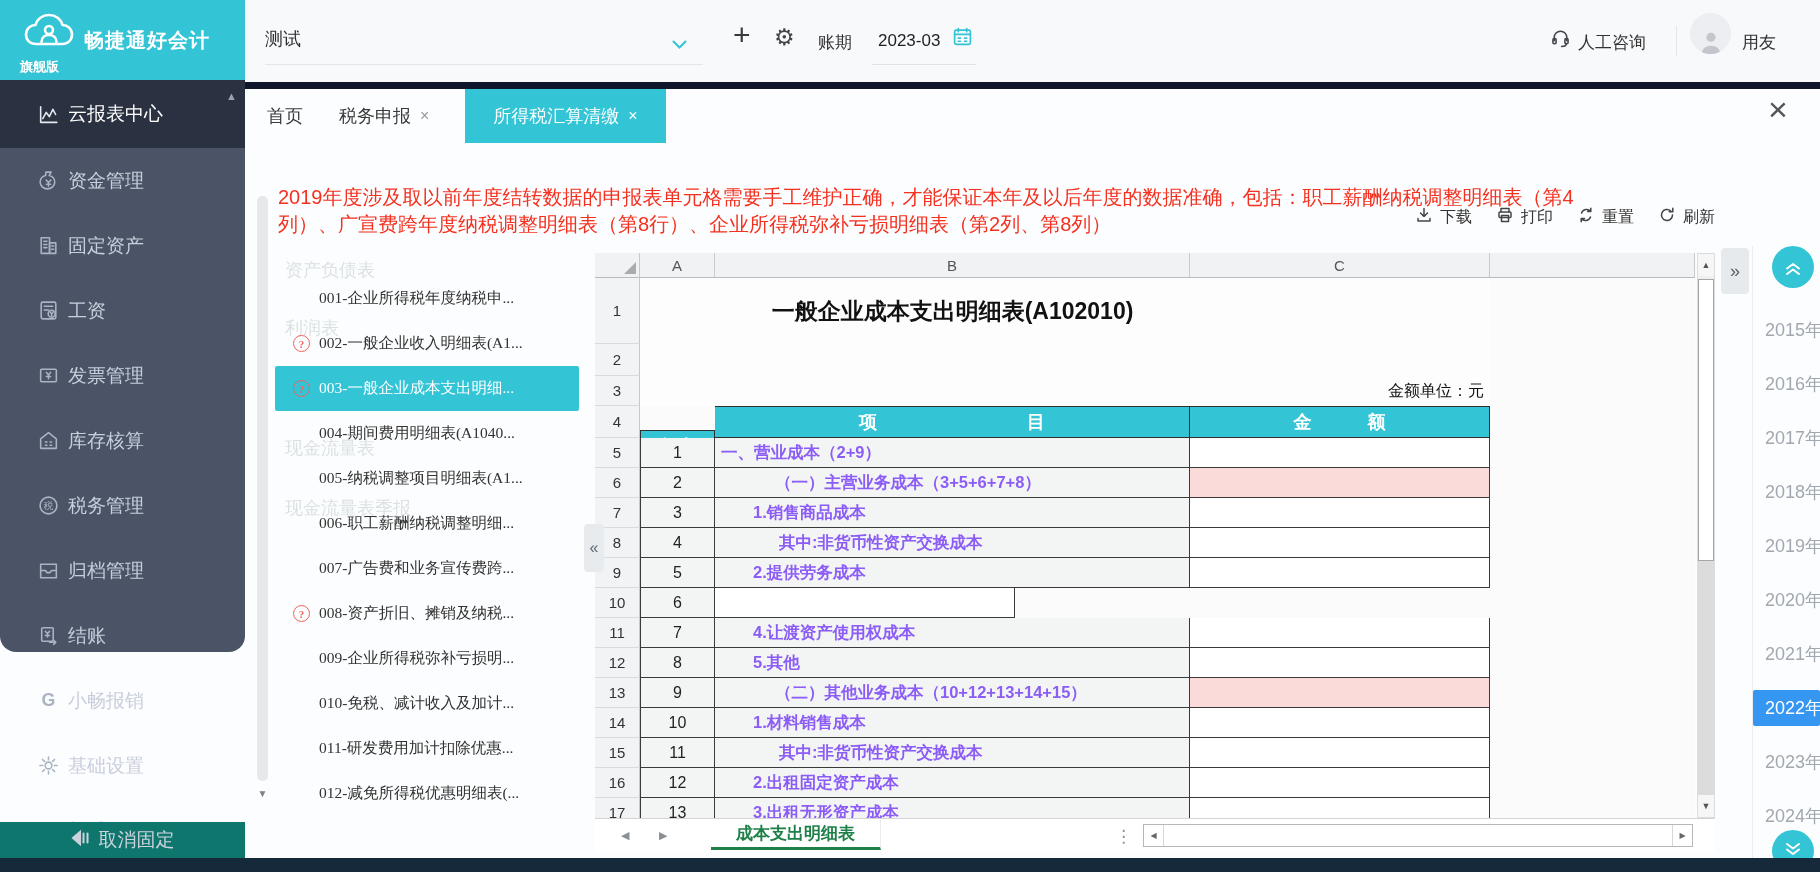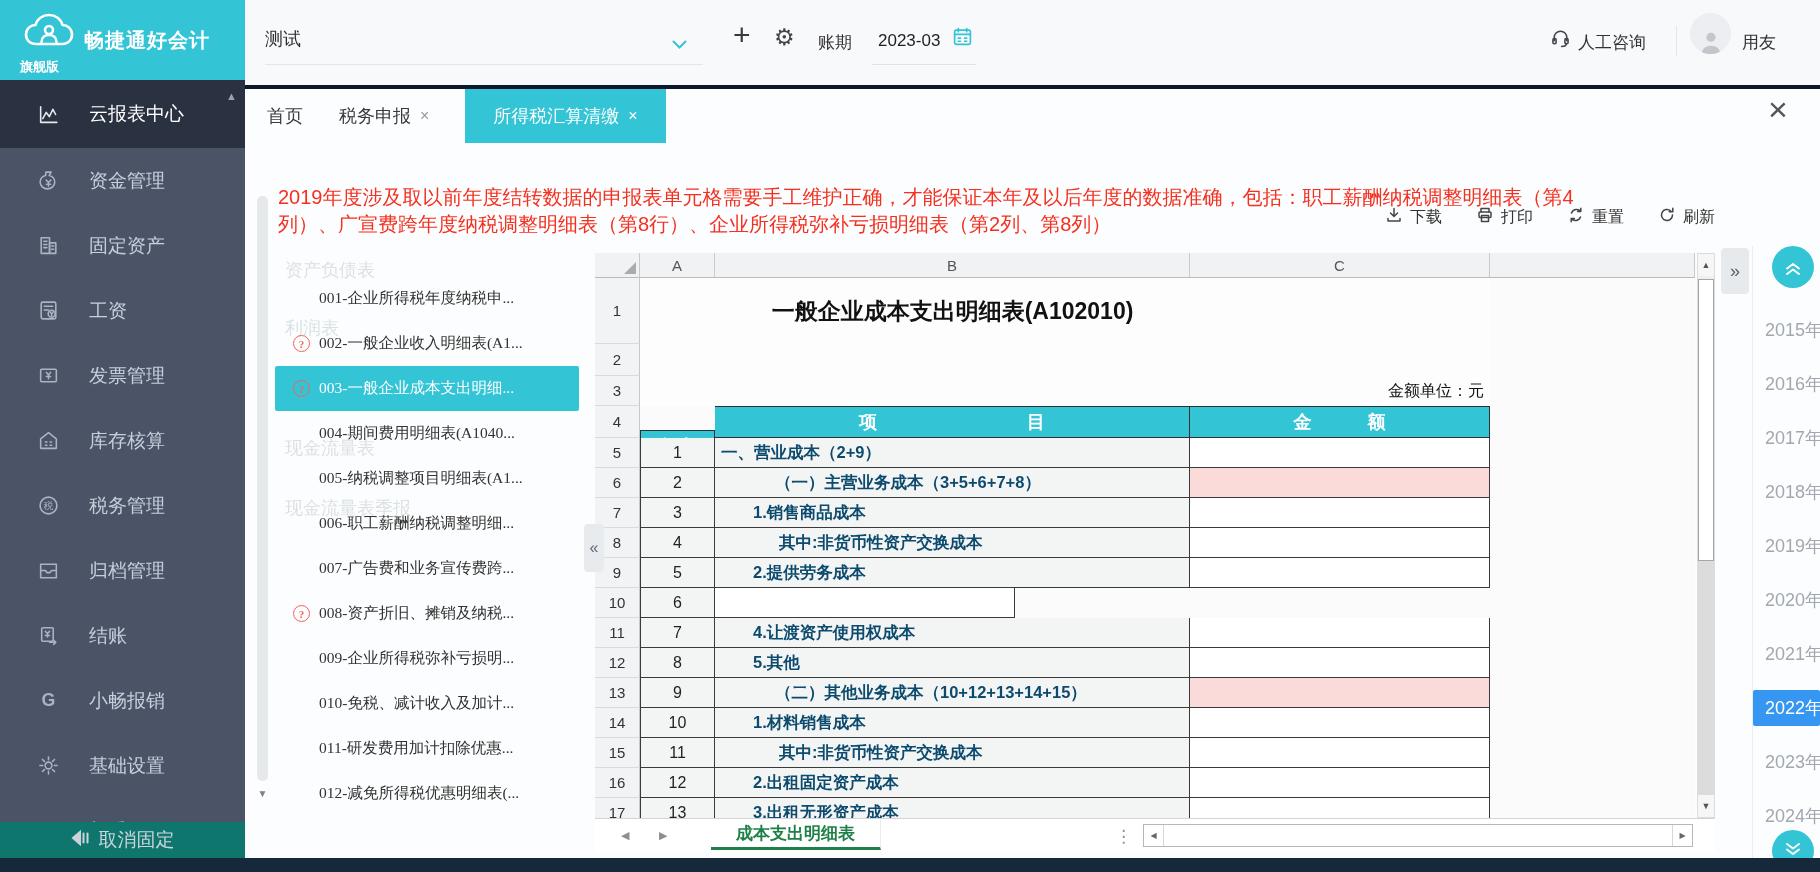--- a/index.html
+++ b/index.html
@@ -3,62 +3,62 @@
 <meta charset="utf-8">
 <style>
   * { margin:0; padding:0; box-sizing:border-box; }
   html,body { background:#fff; }
   body { font-family:"Liberation Sans","DejaVu Sans",sans-serif; }
   #app { position:relative; width:1820px; height:872px; overflow:hidden; background:#fcfdfe;
          --c-cyan:#33c4d6; --c-blue:#3697f2; --c-red:#f4301f; --c-green:#1e8048; --c-pink:#fbdbd9; }
   .abs { position:absolute; }
 
   
-  #topbar { position:absolute; left:0; top:0; width:1820px; height:89px; background:#f8f9fb; border-bottom:4px solid #0f172a; }
+  #topbar { position:absolute; left:0; top:0; width:1820px; height:89px; background:#f8f9fb; border-bottom:7px solid #0f172a; }
   .tb-text { position:absolute; font-size:17px; color:#333; }
   #company { left:265px; top:27px; font-size:18px; color:#2f2f2f; cursor:pointer; }
   #company-underline { left:265px; top:64px; width:438px; height:1px; background:#e3e5e8; }
   #company-chevron { left:672px; top:36px; }
   #plus-btn { left:733px; top:18px; font-size:30px; font-weight:200; color:#3a3a3a; cursor:pointer; }
   #gear-btn { left:774px; top:24px; font-size:23px; color:#454545; font-family:"DejaVu Sans",sans-serif; cursor:pointer; }
   #period-label { left:818px; top:31px; }
   #period-value { left:878px; top:31px; color:#1f1f1f; cursor:pointer; }
   #period-underline { left:872px; top:64px; width:104px; height:1px; background:#e0e2e5; }
   #calendar-ic { left:952px; top:26px; color:var(--c-cyan); }
   #help-ic { left:1550px; top:27px; color:#3f454b; }
   #help-label { left:1578px; top:31px; cursor:pointer; }
   #tb-divider { left:1676px; top:26px; width:1px; height:30px; background:#e3e5e8; }
   #avatar { left:1690px; top:13px; width:41px; height:41px; border-radius:50%; background:#eceef1; display:flex; align-items:flex-end; justify-content:center; overflow:hidden; cursor:pointer; }
   #user-name { left:1742px; top:31px; cursor:pointer; }
 
   
-  #sidebar { position:absolute; left:0; top:0; width:245px; height:858px; background:#4b5467; z-index:5;border-radius:16px; }
+  #sidebar { position:absolute; left:0; top:0; width:245px; height:652px; background:#4b5467; z-index:5;border-radius:16px; }
   #logo-block { position:absolute; left:0; top:0; width:245px; height:80px; background:var(--c-cyan); color:#fff; }
   #logo-cloud { position:absolute; left:22px; top:11px; }
   #brand-name { position:absolute; left:84px; top:27px; font-size:20px; font-weight:bold; letter-spacing:1px; }
   #brand-edition { position:absolute; left:20px; top:58px; font-size:13px; font-weight:bold; }
   #sidebar-menu { position:absolute; left:0; top:80px; width:245px; height:764px; overflow:hidden; }
-  .menu-item { height:65px; display:flex; align-items:center; gap:29px; padding-left:36px; color:#c8cedb; font-size:19px; cursor:pointer; }
+  .menu-item { height:65px; display:flex; align-items:center; gap:8px; padding-left:36px; color:#c8cedb; font-size:19px; cursor:pointer; }
   .menu-item .menu-icon { width:24px; height:24px; color:#aab3c2; display:flex; align-items:center; justify-content:center; }
   .menu-item.active { height:68px; background:#2a3140; color:#fff; }
   .menu-item.active .menu-icon { color:#e6eaf0; }
   #sidebar-up { position:absolute; left:226px; top:90px; font-size:11px; color:#9aa2b0; }
   #unpin-bar { position:absolute; left:0; top:822px; width:245px; height:36px; background:#0f766e; display:flex; align-items:center; justify-content:center; gap:8px; color:#cdd3dd; font-size:19px; cursor:pointer; z-index:6; }
 
   
   #tab-row { position:absolute; left:245px; top:89px; width:1400px; height:54px; display:flex; align-items:center; gap:36px; padding-left:22px; }
   .tab { display:flex; align-items:center; gap:9px; font-size:18px; color:#3a3a3a; cursor:pointer; }
   .tab .tab-close { font-size:16px; color:#9a9a9a; }
   .tab.tab-active { background:var(--c-cyan); color:#fff; height:54px; padding:0 28px; }
   .tab.tab-active .tab-close { color:#fff; }
   #panel-close { position:absolute; left:1768px; top:92px; font-size:34px; font-weight:200; color:#555; cursor:pointer; line-height:1; }
 
   
   #notice { position:absolute; left:278px; top:184px; width:1300px; font-size:20px; line-height:27px; color:var(--c-red); }
-  #toolbar { position:absolute; right:105px; top:206px; display:flex; gap:34px; }
+  #toolbar { position:absolute; right:105px; top:206px; display:flex; gap:24px; }
   .tool-btn { display:flex; align-items:center; gap:7px; font-size:16px; color:#333; cursor:pointer; }
   .tool-btn svg { color:#444; }
 
   
   .wm { position:absolute; font-size:18px; color:rgba(125,145,152,0.26); z-index:0; white-space:nowrap; }
 
   
   #list-scrollbar { position:absolute; left:257px; top:196px; width:11px; height:585px; background:#e6e9ec; border-radius:5px; }
   #list-scroll-down { position:absolute; left:256px; top:788px; width:13px; text-align:center; font-size:10px; color:#7c838c; }
   #report-list { position:absolute; left:275px; top:276px; width:304px; z-index:2; }
@@ -78,21 +78,21 @@
   .h-head { height:25px; } .h-title { height:66px; } .h-r2 { height:32px; } .h-r3 { height:30px; } .h-r4 { height:32px; } .h-data { height:30px; }
   .plain { background:#fdfdfe; display:flex; align-items:center; }
   #sheet-title { width:100%; text-align:center; font-size:23px; font-weight:bold; color:#111; }
   .unit-cell { justify-content:flex-end; padding-right:6px; font-size:16px; color:#111; }
   .hcell { background:var(--c-cyan); color:#fff; font-weight:bold; font-size:18px; display:flex; align-items:center; justify-content:center; border-top:1px solid #2f2f2f; border-right:1px solid #2f2f2f; border-bottom:1px solid #2f2f2f; cursor:pointer; }
   .hcell.first { border-left:1px solid #2f2f2f;margin-top:24px; }
   .hgap-b { display:flex; gap:150px; } .hgap-c { display:flex; gap:56px; }
   .dcell { border-right:1px solid #3a3a3a; border-bottom:1px solid #3a3a3a; display:flex; align-items:center; font-size:16px; cursor:cell; }
   .dcell.first { border-left:1px solid #3a3a3a; }
   .cell-line { justify-content:center; background:#f3f4f4; color:#222; }
-  .cell-item { background:#f3f4f4; color:#0c4a6e; font-weight:bold; font-size:16.5px; white-space:nowrap; }
+  .cell-item { background:#f3f4f4; color:#8b5cf6; font-weight:bold; font-size:16.5px; white-space:nowrap; }
   .cell-amount { background:#fff; }
   .cell-amount.pink { background:var(--c-pink); }
   .corner-tri { position:absolute; right:3px; bottom:3px; width:0; height:0; border-left:12px solid transparent; border-bottom:12px solid #a9acae; }
 
   
   #vscroll { position:absolute; left:1697px; top:253px; width:18px; height:565px; background:#f0f0f1; border:1px solid #dcdcde; }
   #vscroll .sbtn { position:absolute; left:0; width:16px; height:22px; background:#f6f6f7; color:#555; font-size:9px; display:flex; align-items:center; justify-content:center; cursor:pointer; }
   #vscroll-up { top:0; } #vscroll-down { bottom:0; }
   #vscroll-thumb { position:absolute; left:0; top:25px; width:16px; height:282px; background:#fff; border:1px solid #a6a6a6; cursor:grab; }
   #vscroll-track { position:absolute; left:0; top:307px; width:16px; height:236px; background:#dcdcdd; }

